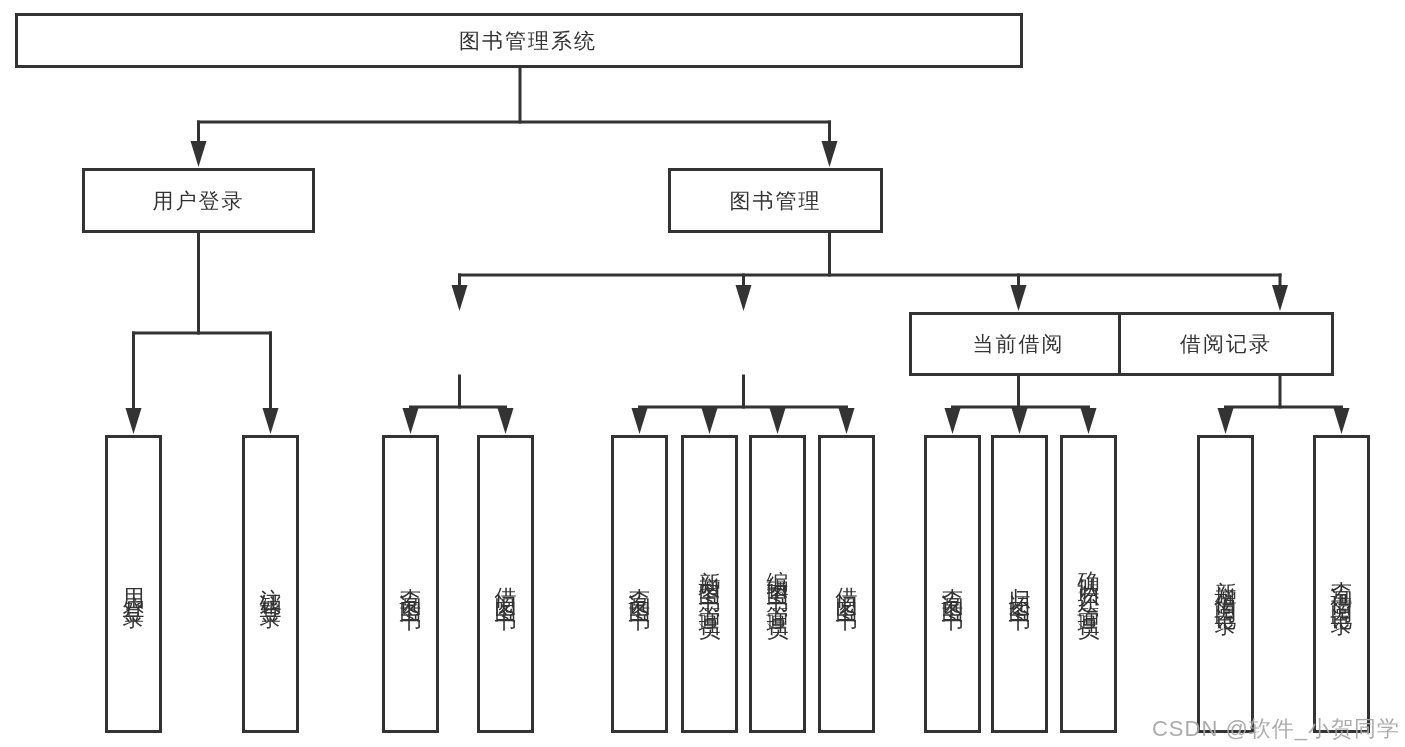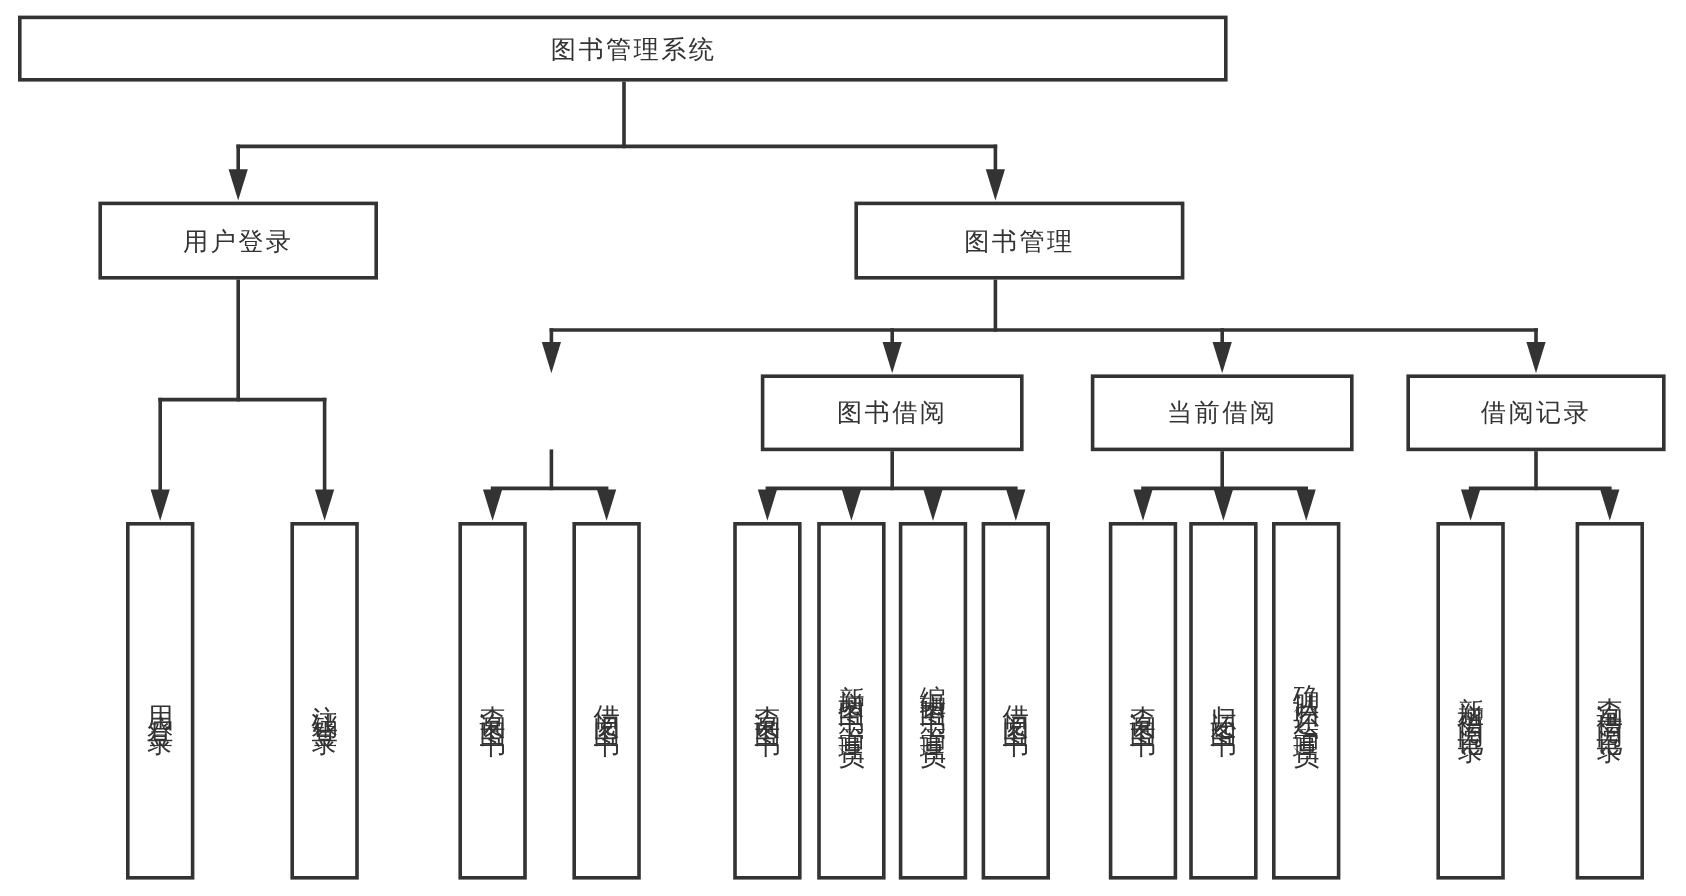--- a/index.html
+++ b/index.html
@@ -116,38 +116,38 @@
       <path class="stroke" d="M1280 376 V407"></path>
       <path class="stroke" d="M1225.5 407 H1341.5"></path>
       <polygon class="arrow" points="1217.5,408 1233.5,408 1225.5,434"></polygon>
       <polygon class="arrow" points="1333.5,408 1349.5,408 1341.5,434"></polygon>
     </g>
   </svg>
 
   <div class="box h-box lvl-top">图书管理系统</div>
 
   <div class="box h-box lvl-2" style="left:82px;width:233px;">用户登录</div>
-  <div class="box h-box lvl-2" style="left:712px;width:275px;font-family:Liberation Mono, monospace;">图书管理</div>
+  <div class="box h-box lvl-2" style="left:668px;width:215px;font-family:Liberation Mono, monospace;">图书管理</div>
 
-  <div class="box h-box lvl-3" style="left:634px;width:219px;">图书借阅</div>
   <div class="box h-box lvl-3" style="left:909px;width:219px;font-family:Liberation Mono, monospace;">当前借阅</div>
-  <div class="box h-box lvl-3" style="left:1172px;width:216px;">借阅记录</div>
+  <div class="box h-box lvl-3" style="left:1118px;width:216px;">借阅记录</div>
 
   <div class="box leaf" style="left:105px;">用户登录</div>
   <div class="box leaf" style="left:242px;">注销登录</div>
 
   <div class="box leaf" style="left:382px;">查询图书</div>
   <div class="box leaf" style="left:477px;">借阅图书</div>
 
   <div class="box leaf" style="left:611px;">查询图书</div>
   <div class="box leaf" style="left:681px;">新增图书（管理员）</div>
   <div class="box leaf" style="left:749px;">编辑图书（管理员）</div>
   <div class="box leaf" style="left:818px;">借阅图书</div>
 
   <div class="box leaf" style="left:924px;">查询图书</div>
   <div class="box leaf" style="left:991px;">归还图书</div>
   <div class="box leaf" style="left:1060px;">确认归还（管理员）</div>
 
   <div class="box leaf" style="left:1197px;">新增借阅记录</div>
   <div class="box leaf" style="left:1313px;">查询借阅记录</div>
 
+  <div id="watermark">CSDN @软件_小贺同学</div>
 
 </div>
 
 </body></html>

